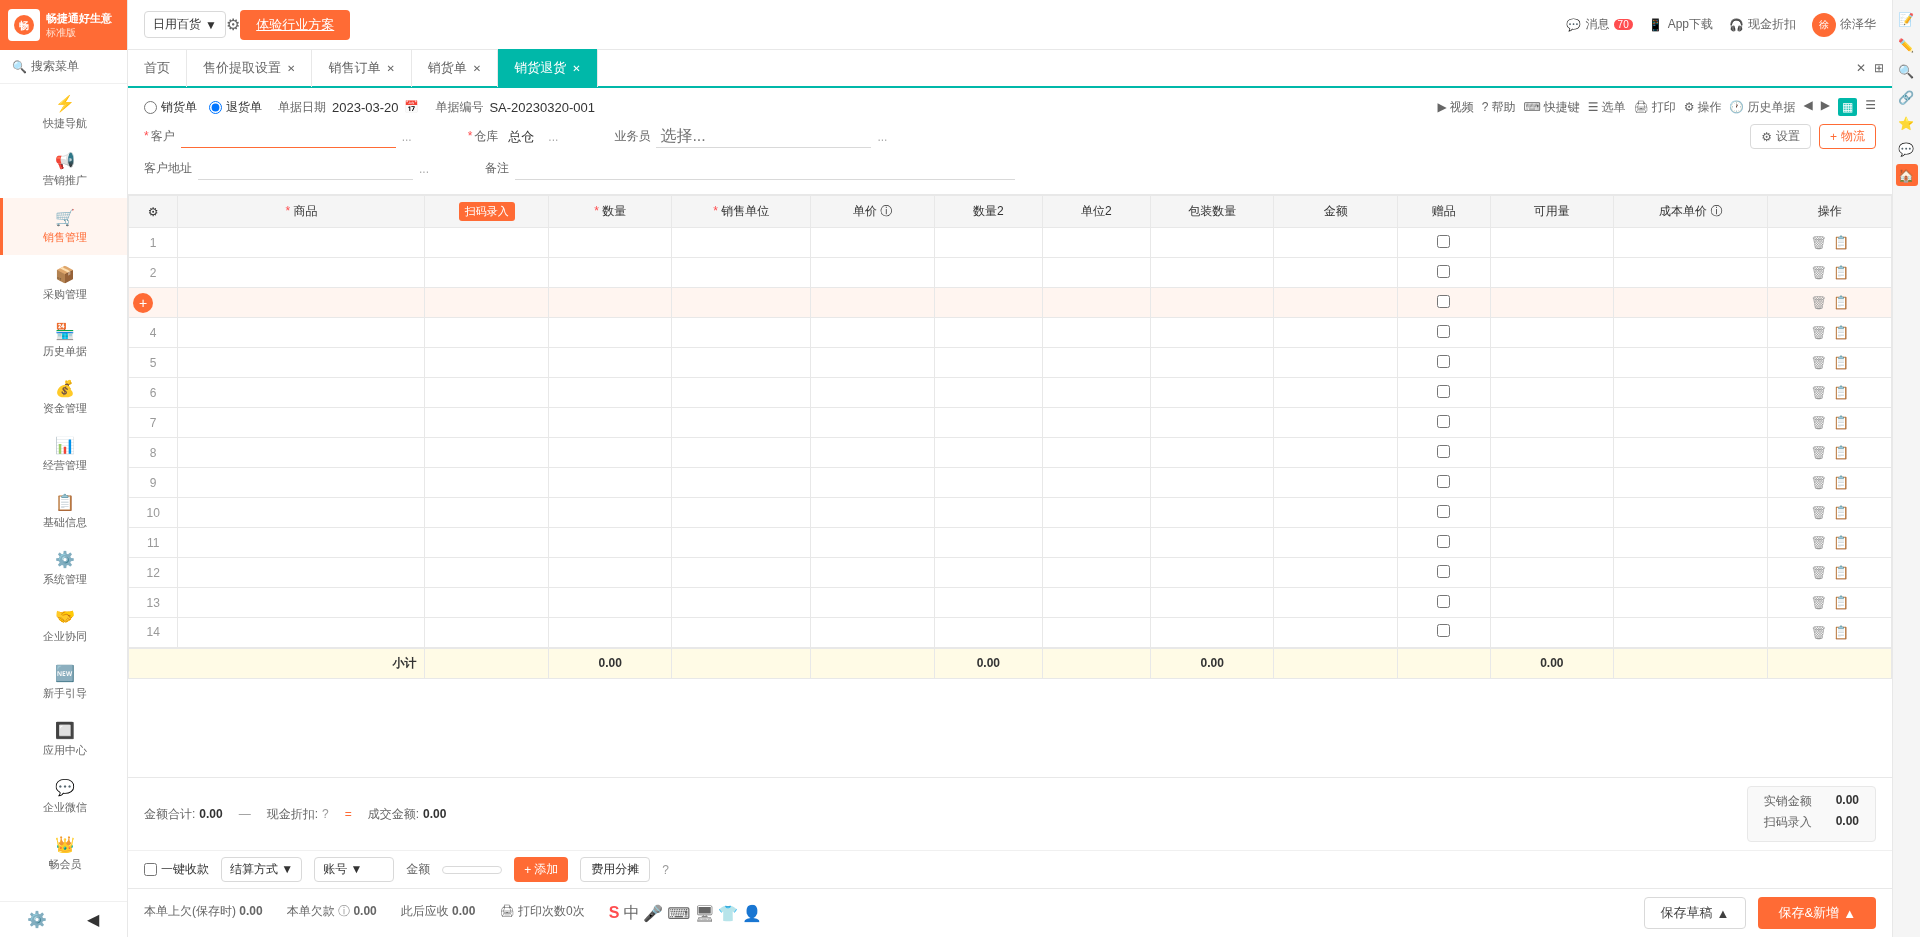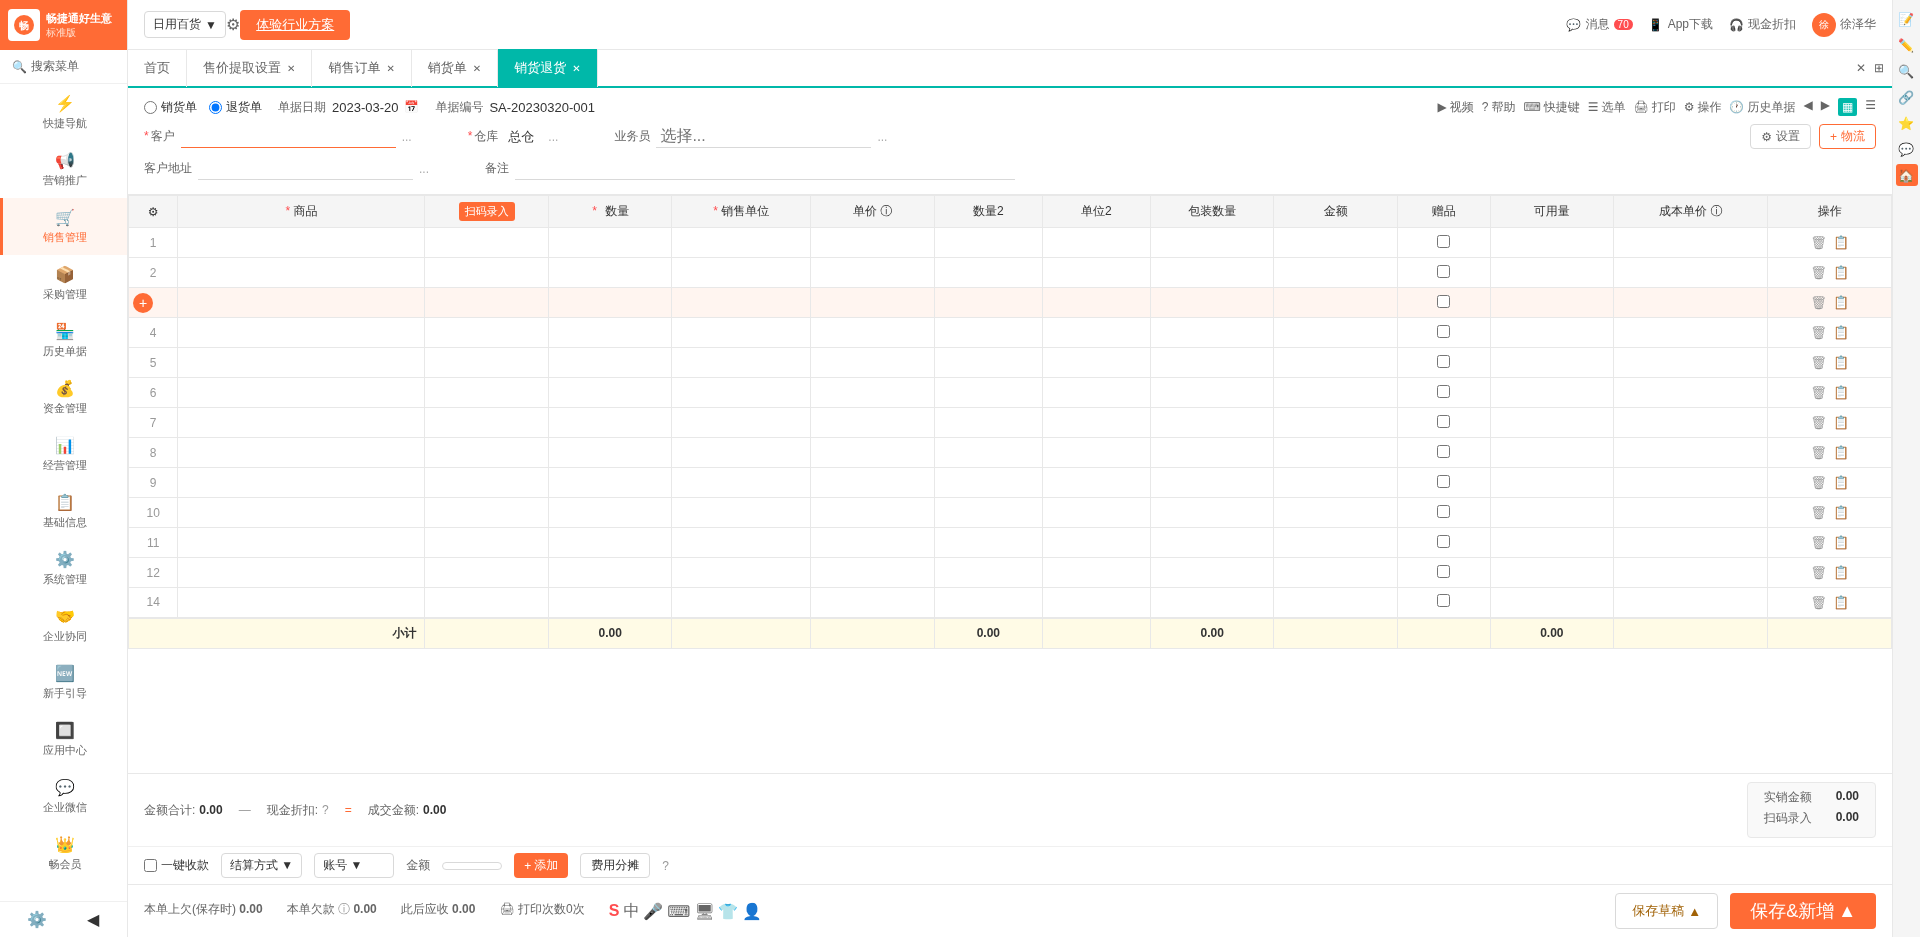--- a/index.html
+++ b/index.html
@@ -86,22 +86,22 @@
     .expense-btn { border: 1px solid #d9d9d9; border-radius: 4px; padding: 3px 10px; cursor: pointer; font-size: 12px; color: #333; background: #fff; }
     .help-icon { color: #999; cursor: pointer; }
     .summary-row { display: flex; justify-content: space-between; gap: 24px; font-size: 12px; margin-bottom: 4px; }
     .summary-label { color: #666; }
     .summary-value { font-weight: bold; }
     
     
     .action-bar { display: flex; align-items: center; padding: 8px 16px; background: #fff; border-top: 1px solid #e8e8e8; justify-content: space-between; }
     .action-bar-left { font-size: 12px; color: #666; display: flex; gap: 24px; }
     .action-bar-right { display: flex; gap: 12px; }
-    .btn-draft { background: #fff; border: 1px solid #d9d9d9; border-radius: 4px; padding: 6px 16px; cursor: pointer; font-size: 13px; color: #a16207; display: flex; align-items: center; gap: 4px; }
-    .btn-save-new { background: #ff6b35; color: #fff; border: none; border-radius: 4px; padding: 6px 20px; cursor: pointer; font-size: 18px; display: flex; align-items: center; gap: 4px; }
+    .btn-draft { background: #fff; border: 1px solid #d9d9d9; border-radius: 4px; padding: 6px 16px; cursor: pointer; font-size: 13px; color: #404040; display: flex; align-items: center; gap: 4px; }
+    .btn-save-new { background: #ff6b35; color: #fff; border: none; border-radius: 4px; padding: 6px 20px; cursor: pointer; font-size: 13px; display: flex; align-items: center; gap: 4px; }
     
     
     .right-panel { width: 28px; background: #f5f5f5; display: flex; flex-direction: column; align-items: center; padding-top: 8px; gap: 4px; border-left: 1px solid #e8e8e8; }
     .right-icon { width: 22px; height: 22px; display: flex; align-items: center; justify-content: center; cursor: pointer; color: #999; font-size: 13px; border-radius: 3px; }
     .right-icon.active { background: #ff6b35; color: #fff; }
     
     
     ::-webkit-scrollbar { width: 6px; height: 6px; }
     ::-webkit-scrollbar-track { background: #f1f1f1; }
     ::-webkit-scrollbar-thumb { background: #ccc; border-radius: 3px; }
@@ -357,21 +357,21 @@
         <table>
           <thead>
             <tr>
               <th style="width:32px;">⚙</th>
               <th style="width:160px;">
                 <span style="color:#ff4d4f;">*</span> 商品
               </th>
               <th style="width:80px;">
                 <button class="scan-btn">扫码录入</button>
               </th>
-              <th style="width:80px;font-family:Liberation Mono, monospace;">
+              <th style="width:80px;">
                 <span style="color:#ff4d4f;">*</span> 数量
               </th>
               <th style="width:90px;">
                 <span style="color:#ff4d4f;">*</span> 销售单位
               </th>
               <th style="width:80px;">单价 ⓘ</th>
               <th style="width:70px;">数量2</th>
               <th style="width:70px;">单位2</th>
               <th style="width:80px;">包装数量</th>
               <th style="width:80px;">金额</th>
@@ -612,20 +612,41 @@
                 <td></td>
                 <td>
                   <div class="action-cell">
                     <button class="icon-btn">🗑</button>
                     <button class="icon-btn">📋</button>
                   </div>
                 </td>
               </tr>
             <tr>
                 <td class="row-num">12</td>
+                <td></td>
+                <td></td>
+                <td></td>
+                <td></td>
+                <td></td>
+                <td></td>
+                <td></td>
+                <td></td>
+                <td></td>
+                <td class="col-checkbox"><input type="checkbox" style=""></td>
+                <td></td>
+                <td></td>
+                <td>
+                  <div class="action-cell">
+                    <button class="icon-btn">🗑</button>
+                    <button class="icon-btn">📋</button>
+                  </div>
+                </td>
+              </tr>
+            <tr>
+                <td class="row-num">13</td>
                 <td></td>
                 <td></td>
                 <td></td>
                 <td></td>
                 <td></td>
                 <td></td>
                 <td></td>
                 <td></td>
                 <td></td>
                 <td class="col-checkbox"><input type="checkbox" style=""></td>

